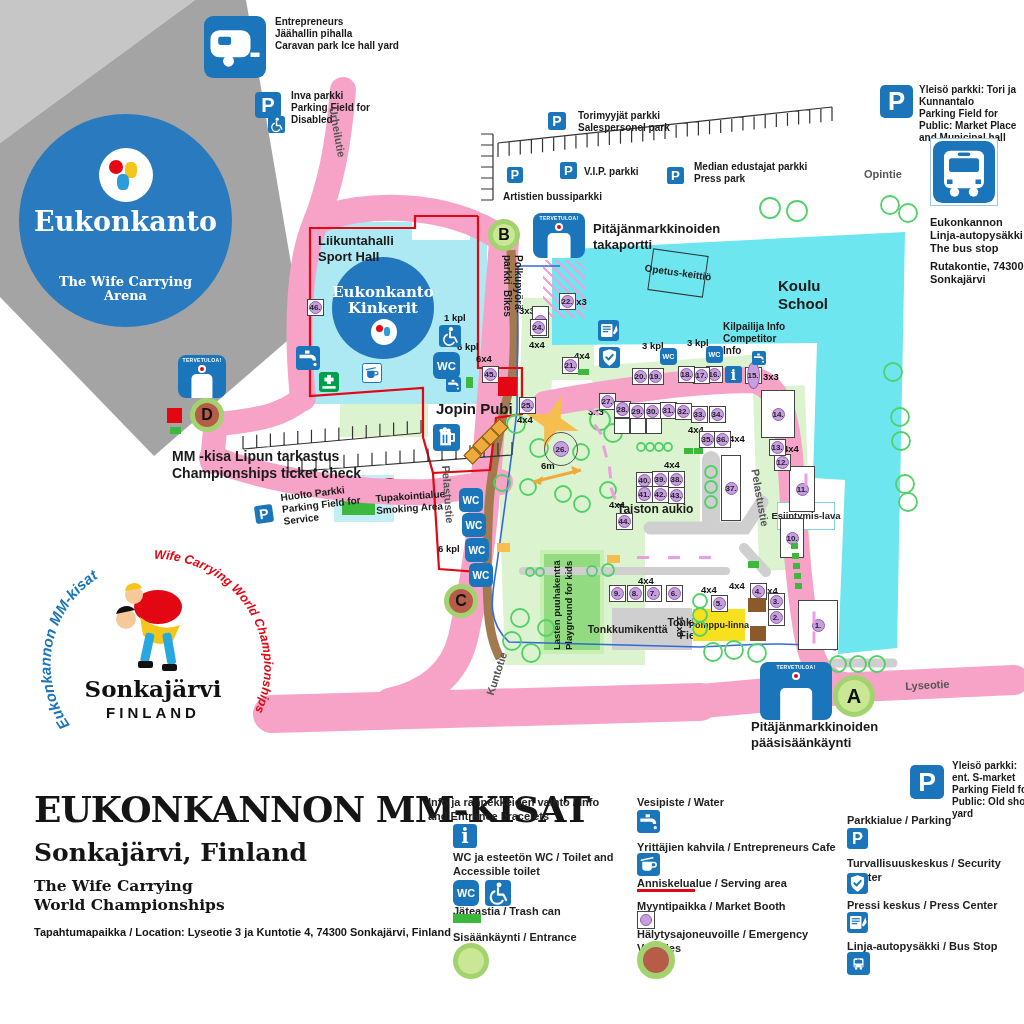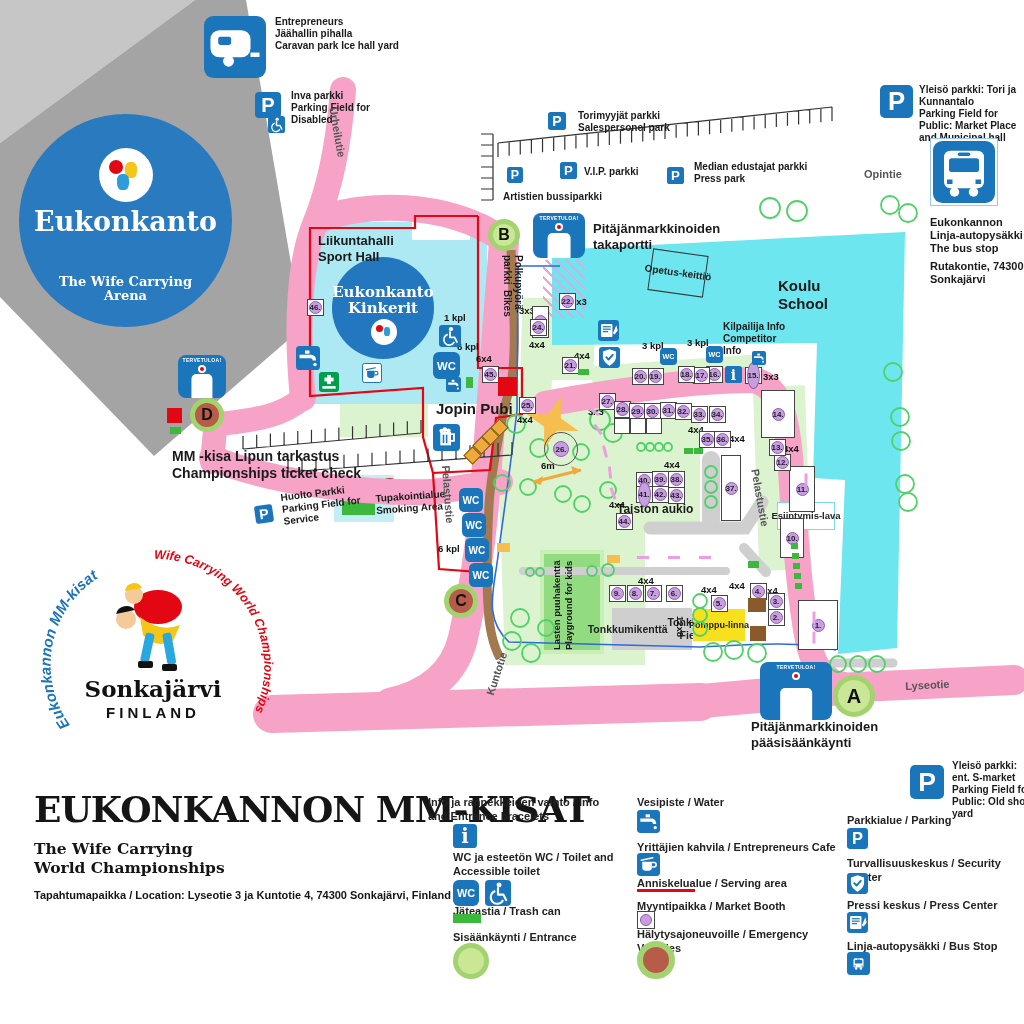--- a/index.html
+++ b/index.html
@@ -198,20 +198,21 @@
   <div class="abs ann" style="left:524px;top:255px;font-size:10px;transform:rotate(90deg);transform-origin:left top;line-height:1.1;">
        <span id="bikes-label">Polkupyörä-<br>parkki&nbsp;&nbsp;Bikes</span></div>
 
   <div class="abs ann" id="playground-label" style="left:551px;top:650px;font-size:9.5px;transform:rotate(-90deg);transform-origin:left top;line-height:1.3;">
       <div>Lasten puuhakenttä</div>
       <div>Playground for kids</div>
     </div>
 
   <div id="title-block">
     <div id="main-title">EUKONKANNON MM-KISAT</div>
+    <div id="sub-title">Sonkajärvi, Finland</div>
     <div id="tagline">
       <div>The Wife Carrying</div>
       <div>World Championships</div>
     </div>
     <div id="location-line">Tapahtumapaikka / Location: Lyseotie 3 ja Kuntotie 4, 74300 Sonkajärvi, Finland</div>
   </div>
 
   <svg width="250" height="200" viewBox="0 0 250 200" class="abs" style="left:28px;top:545px;">
     <defs>
       <path id="arcL" d="M 42 180 A 103 103 0 0 1 110 18"></path>
@@ -538,27 +539,27 @@
     <div class="abs booth" style="left: 713.5px; top: 430.5px; width: 17px; height: 17px;">
       <div class="abs bdot" style="width: 13px; height: 13px; flex: 0 0 auto;">36.</div>
     </div>
     <div class="abs booth" style="left: 721px; top: 455px; width: 20px; height: 66px;">
       <div class="abs bdot" style="width: 13px; height: 13px; flex: 0 0 auto;">37.</div>
     </div>
     <div class="abs booth" style="left: 667.5px; top: 470.5px; width: 17px; height: 17px;">
       <div class="abs bdot" style="width: 13px; height: 13px; flex: 0 0 auto;">38.</div>
     </div>
     <div class="abs booth" style="left: 651.5px; top: 470.5px; width: 17px; height: 17px;">
-      <div class="abs bdot" style="width: 13px; height: 13px; flex: 0 0 auto; border-radius: 6px;">39.</div>
+      <div class="abs bdot" style="width: 13px; height: 13px; flex: 0 0 auto;">39.</div>
     </div>
     <div class="abs booth" style="left: 635.5px; top: 471.5px; width: 17px; height: 17px;">
       <div class="abs bdot" style="width: 13px; height: 13px; flex: 0 0 auto;">40.</div>
     </div>
     <div class="abs booth" style="left: 635.5px; top: 485.5px; width: 17px; height: 17px;">
-      <div class="abs bdot" style="width: 13px; height: 25px; flex: 0 0 auto;">41.</div>
+      <div class="abs bdot" style="width: 13px; height: 14px; flex: 0 0 auto;">41.</div>
     </div>
     <div class="abs booth" style="left: 651.5px; top: 485.5px; width: 17px; height: 17px;">
       <div class="abs bdot" style="width: 13px; height: 13px; flex: 0 0 auto;">42.</div>
     </div>
     <div class="abs booth" style="left: 667.5px; top: 486.5px; width: 17px; height: 17px;">
       <div class="abs bdot" style="width: 13px; height: 13px; flex: 0 0 auto;">43.</div>
     </div>
     <div class="abs booth" style="left: 615.5px; top: 512.5px; width: 17px; height: 17px;">
       <div class="abs bdot" style="width: 13px; height: 13px; flex: 0 0 auto;">44.</div>
     </div>

